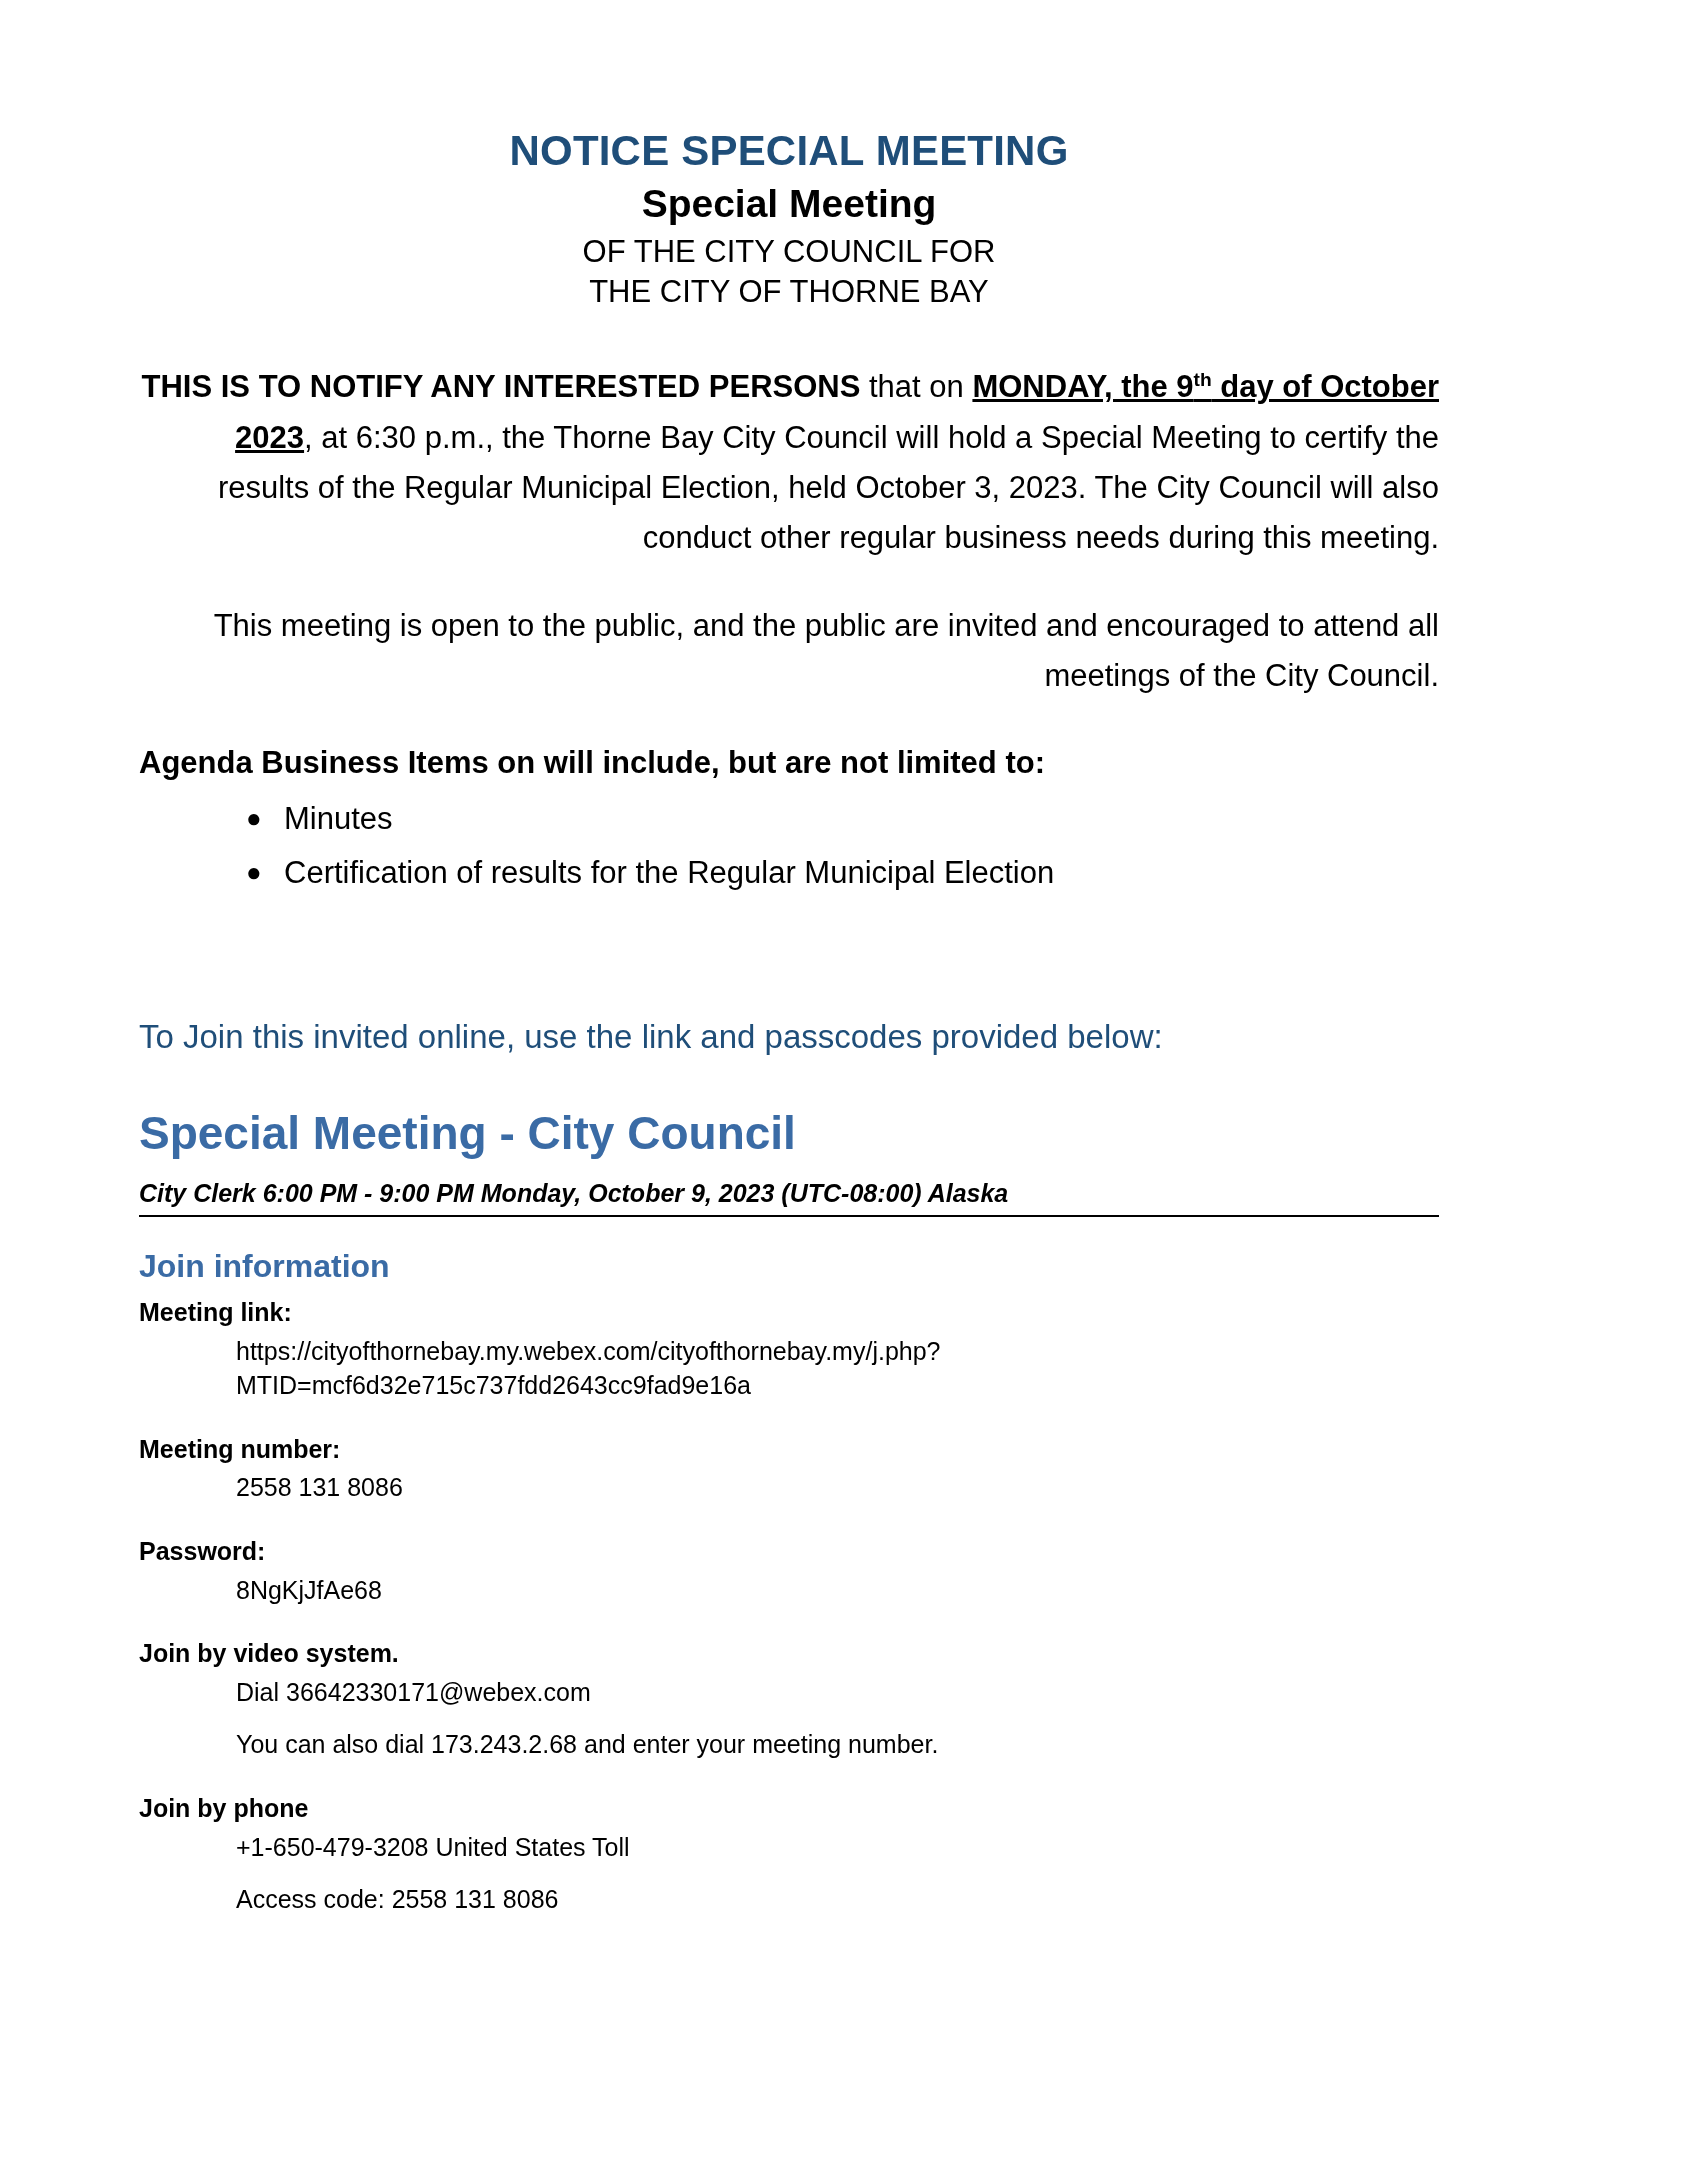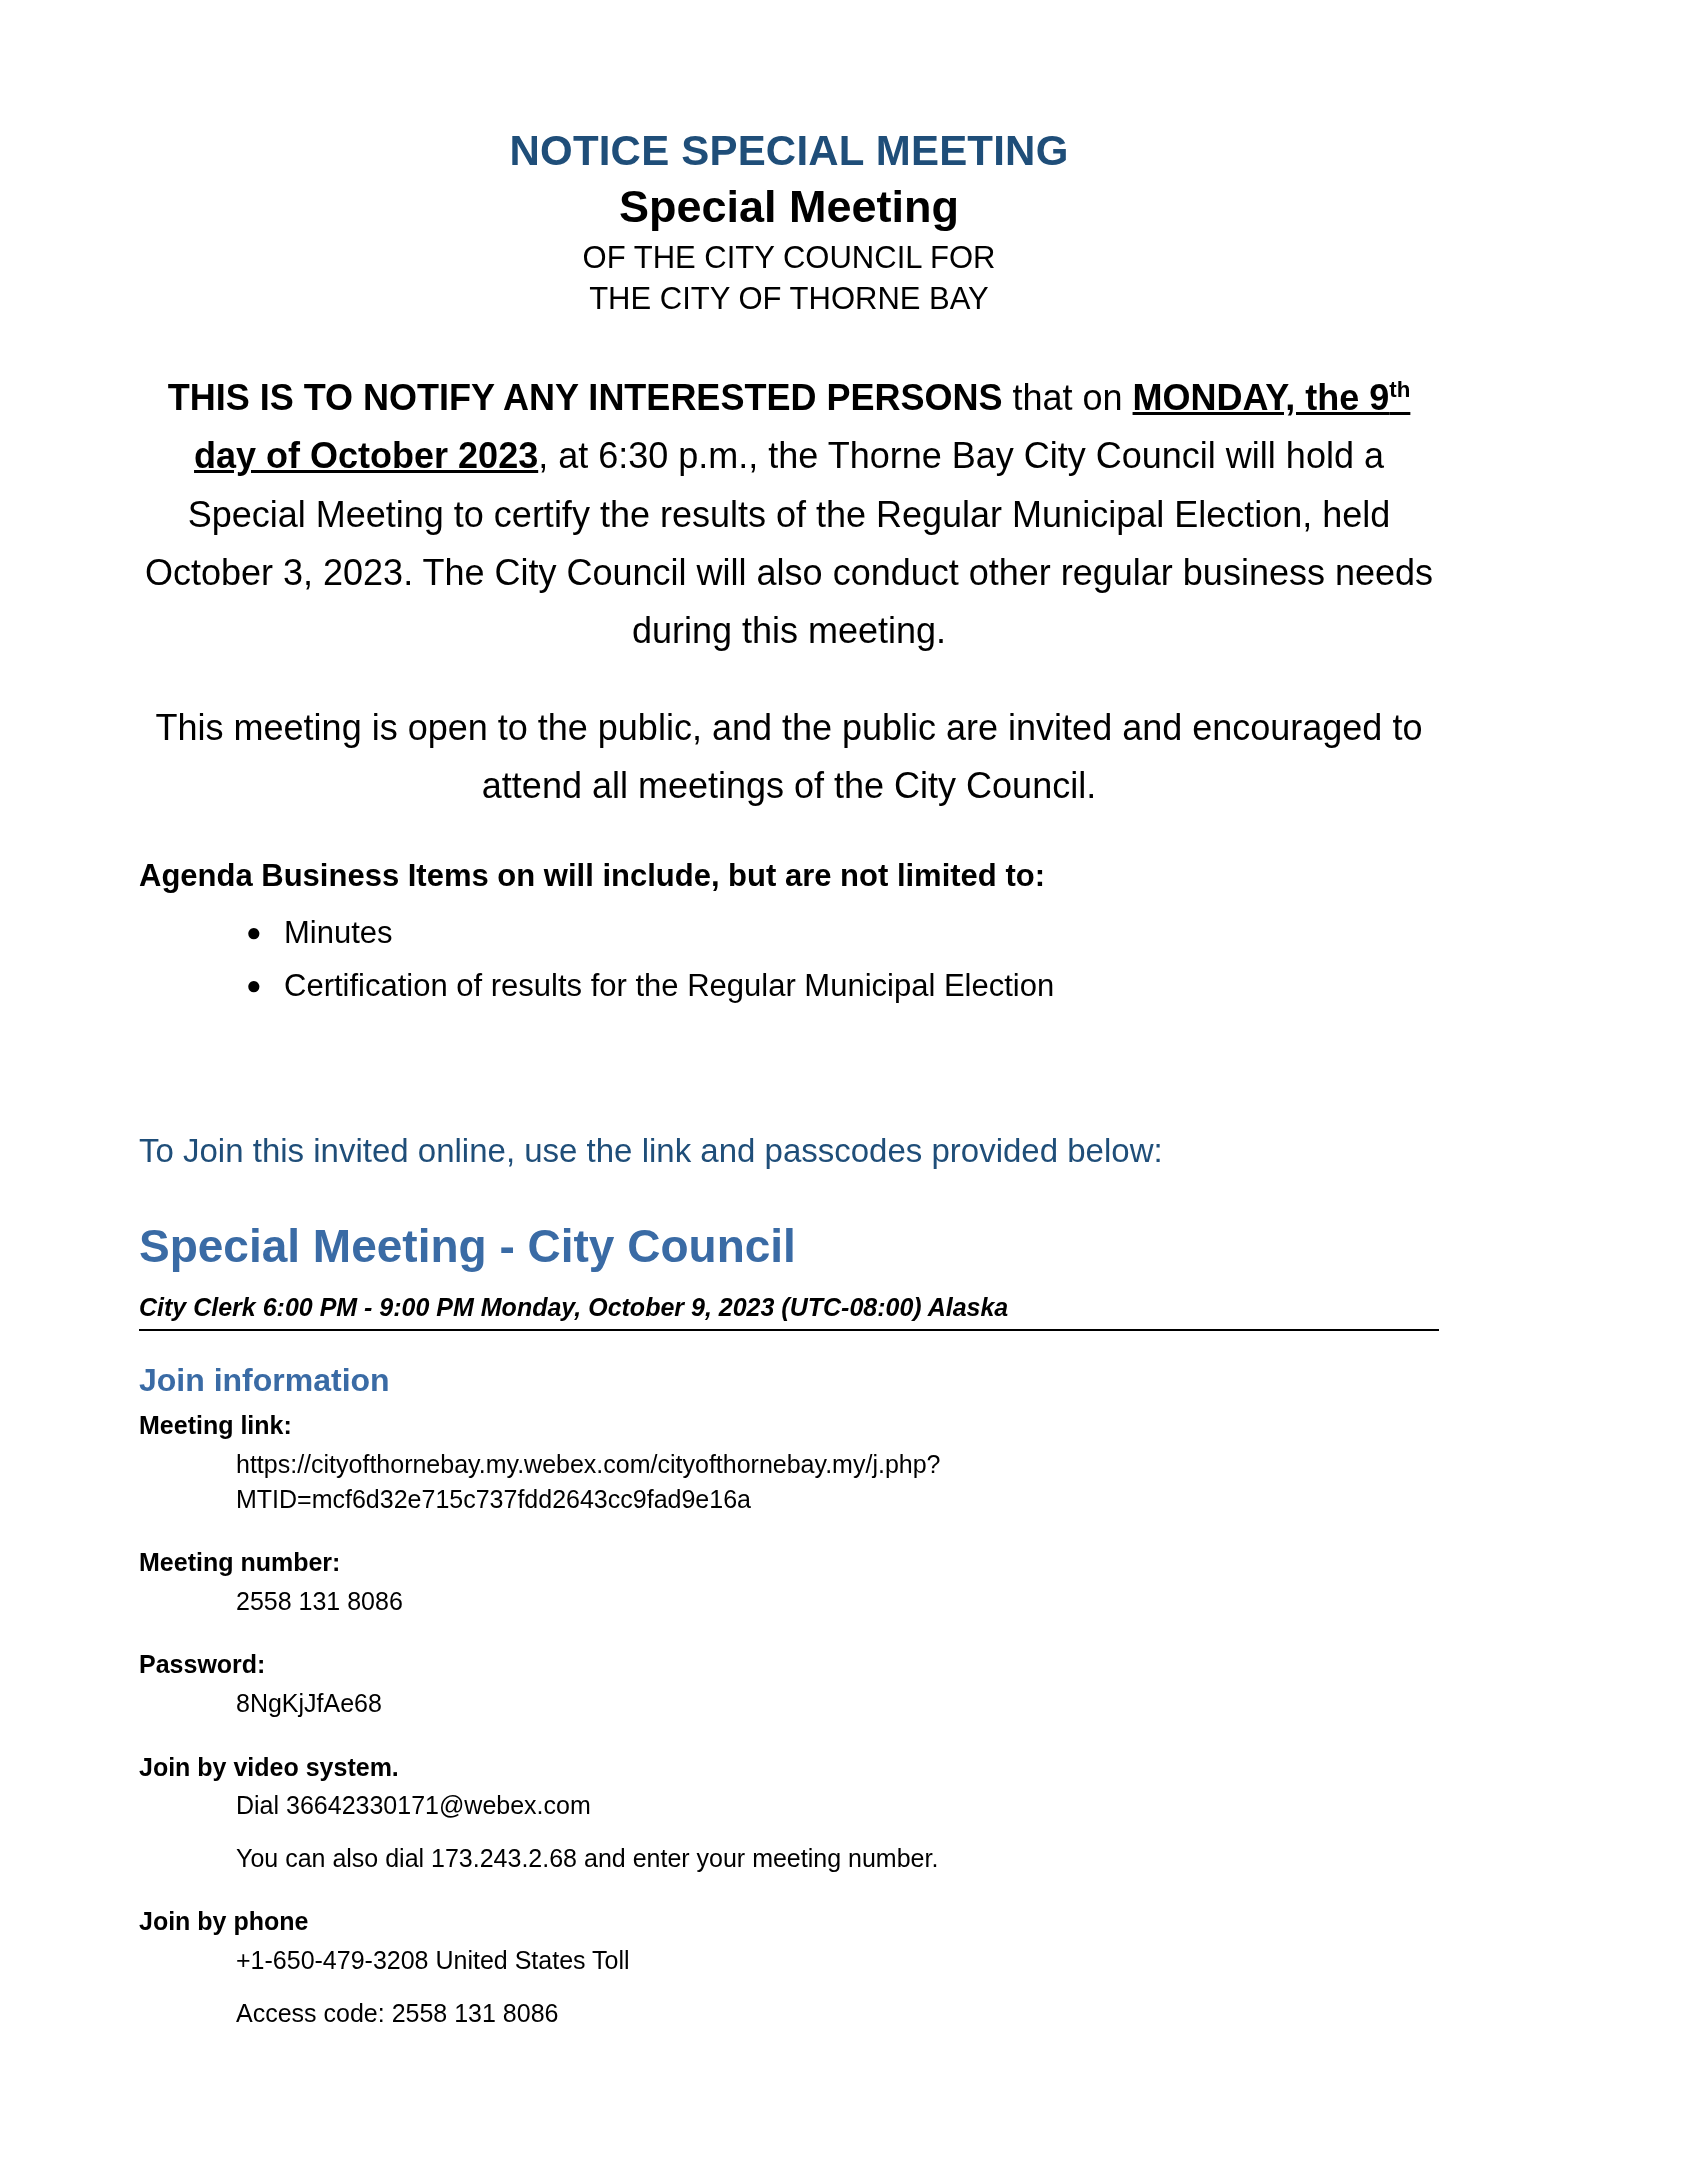--- a/index.html
+++ b/index.html
@@ -30,43 +30,43 @@
   }
   .title-notice {
     font-size: 42px;
     font-weight: bold;
     color: #1F4E79;
     letter-spacing: 0.2px;
     line-height: 1.12;
     margin: 0 0 8px 0;
   }
   .title-special {
-    font-size: 45px;
+    font-size: 39px;
     font-weight: bold;
     color: #000000;
     line-height: 1.12;
     margin: 0 0 6px 0;
   }
   .subtitle-line {
     font-size: 31px;
     font-weight: normal;
     color: #000000;
     line-height: 1.30;
     margin: 0;
   }
 
   
   .body-block {
     margin-top: 50px;
   }
   p.para {
-    font-size: 36px;
+    font-size: 31px;
     line-height: 1.62;
     margin: 0 0 38px 0;
-    text-align: center;
+    text-align: right;
     color: #000000;
   }
   .b { font-weight: bold; }
   .bu { font-weight: bold; text-decoration: underline; }
   sup {
     font-size: 0.62em;
     vertical-align: super;
     line-height: 0;
   }
 

